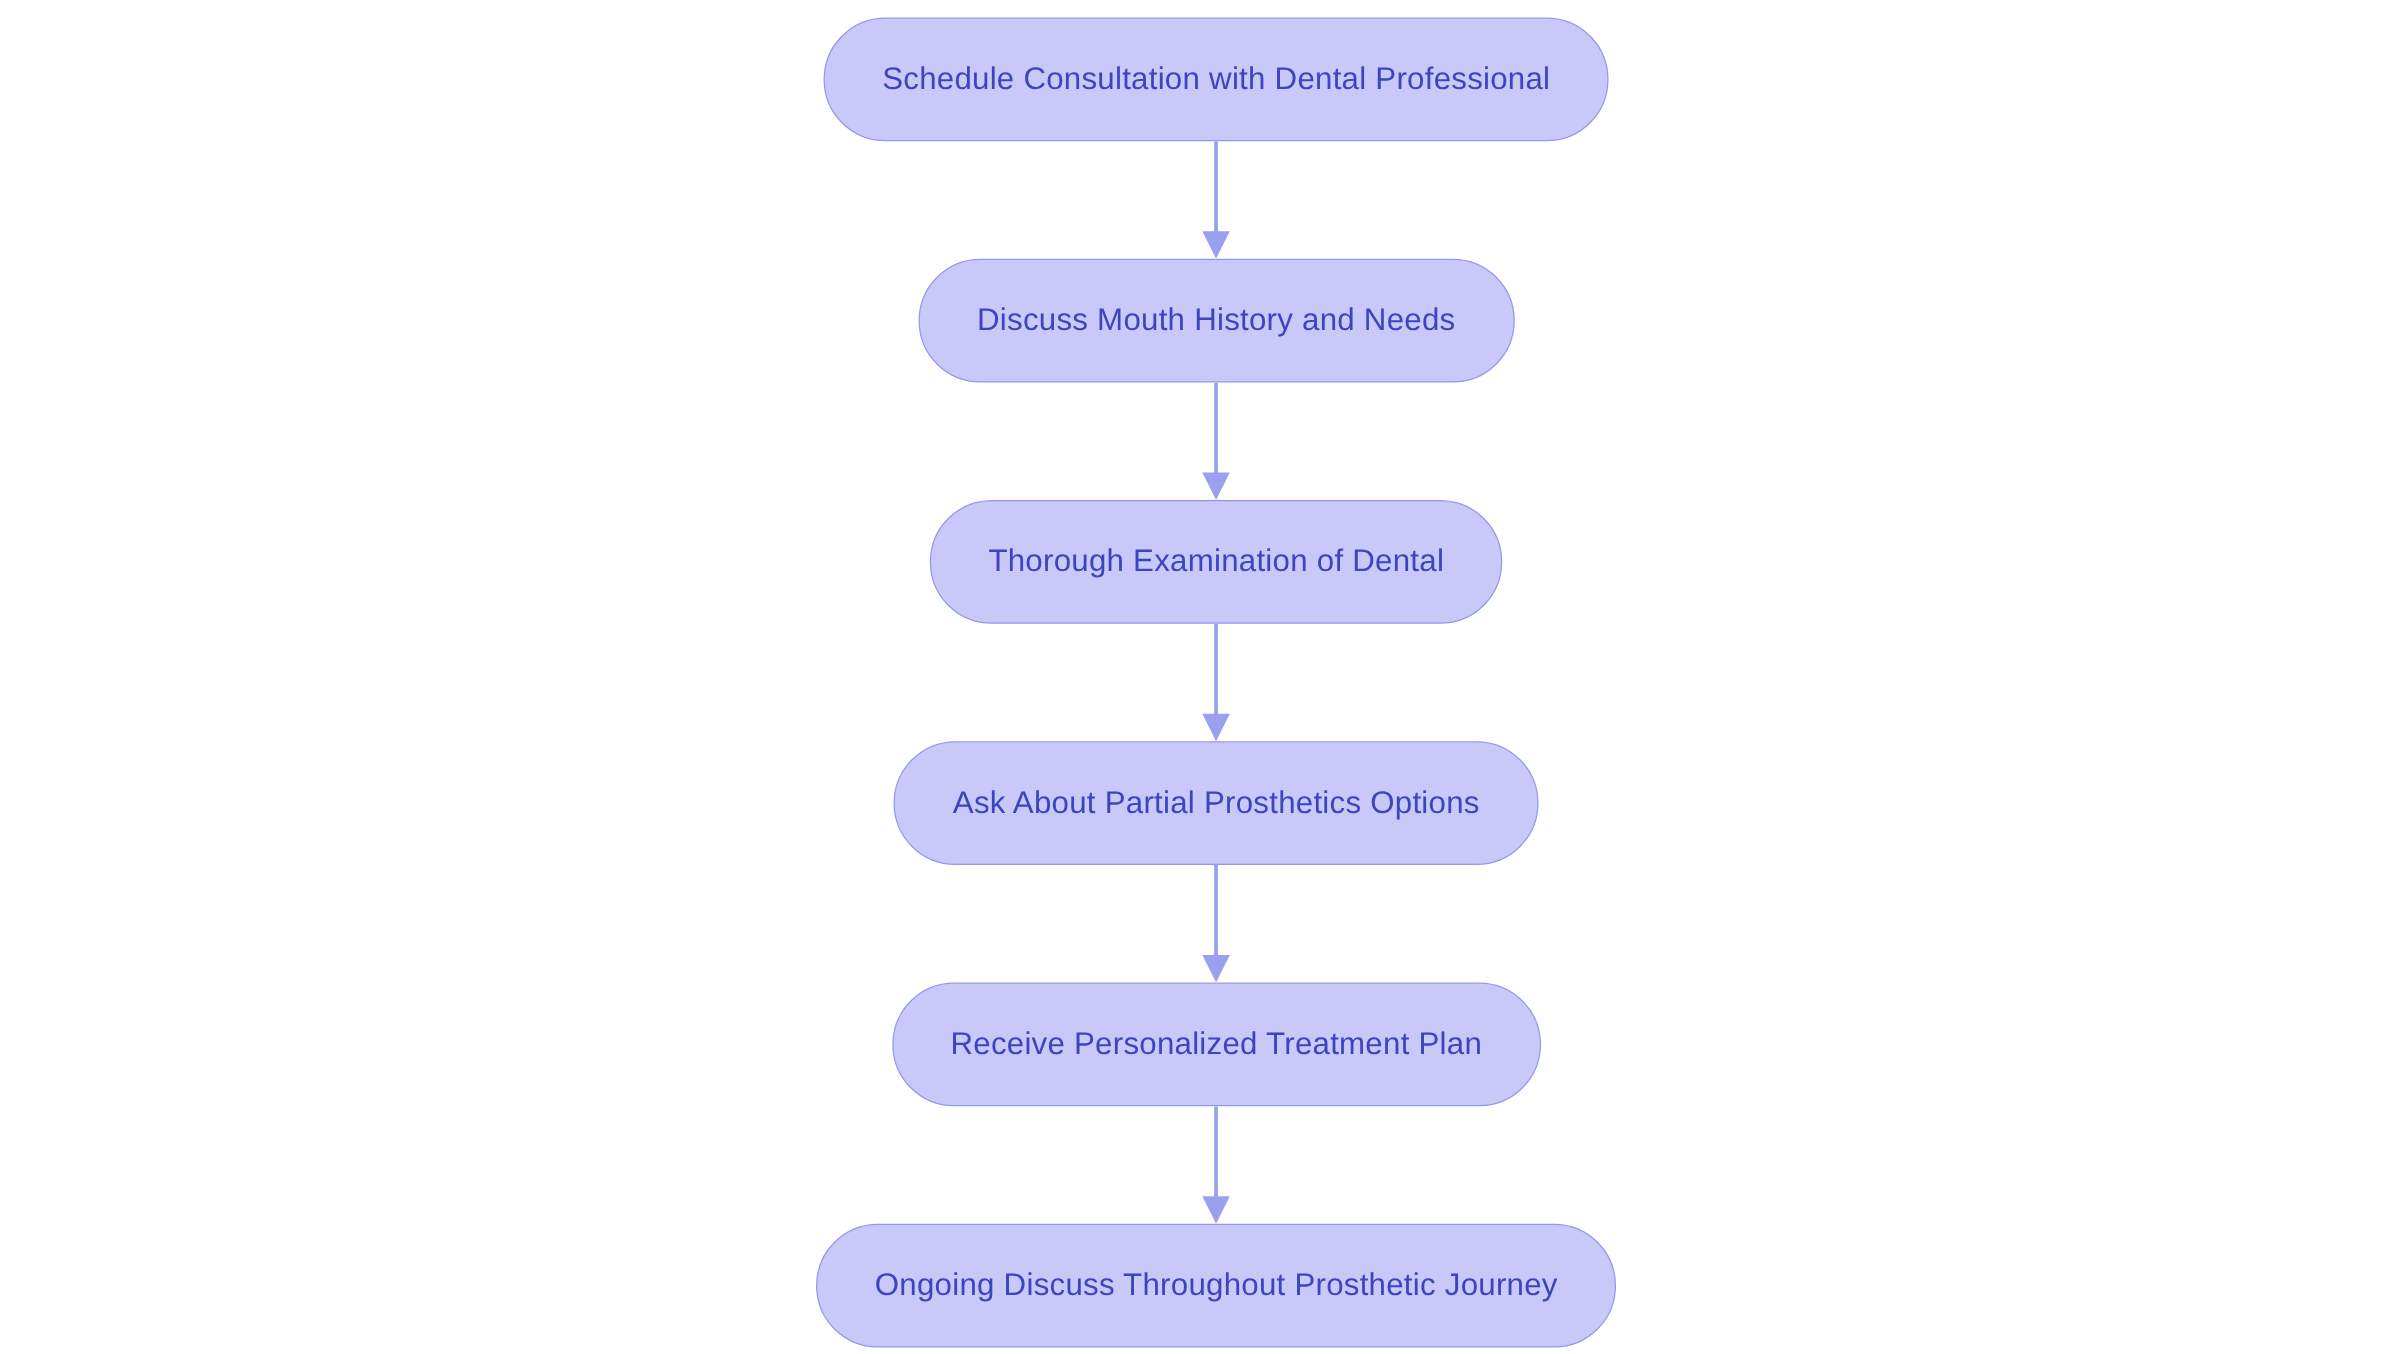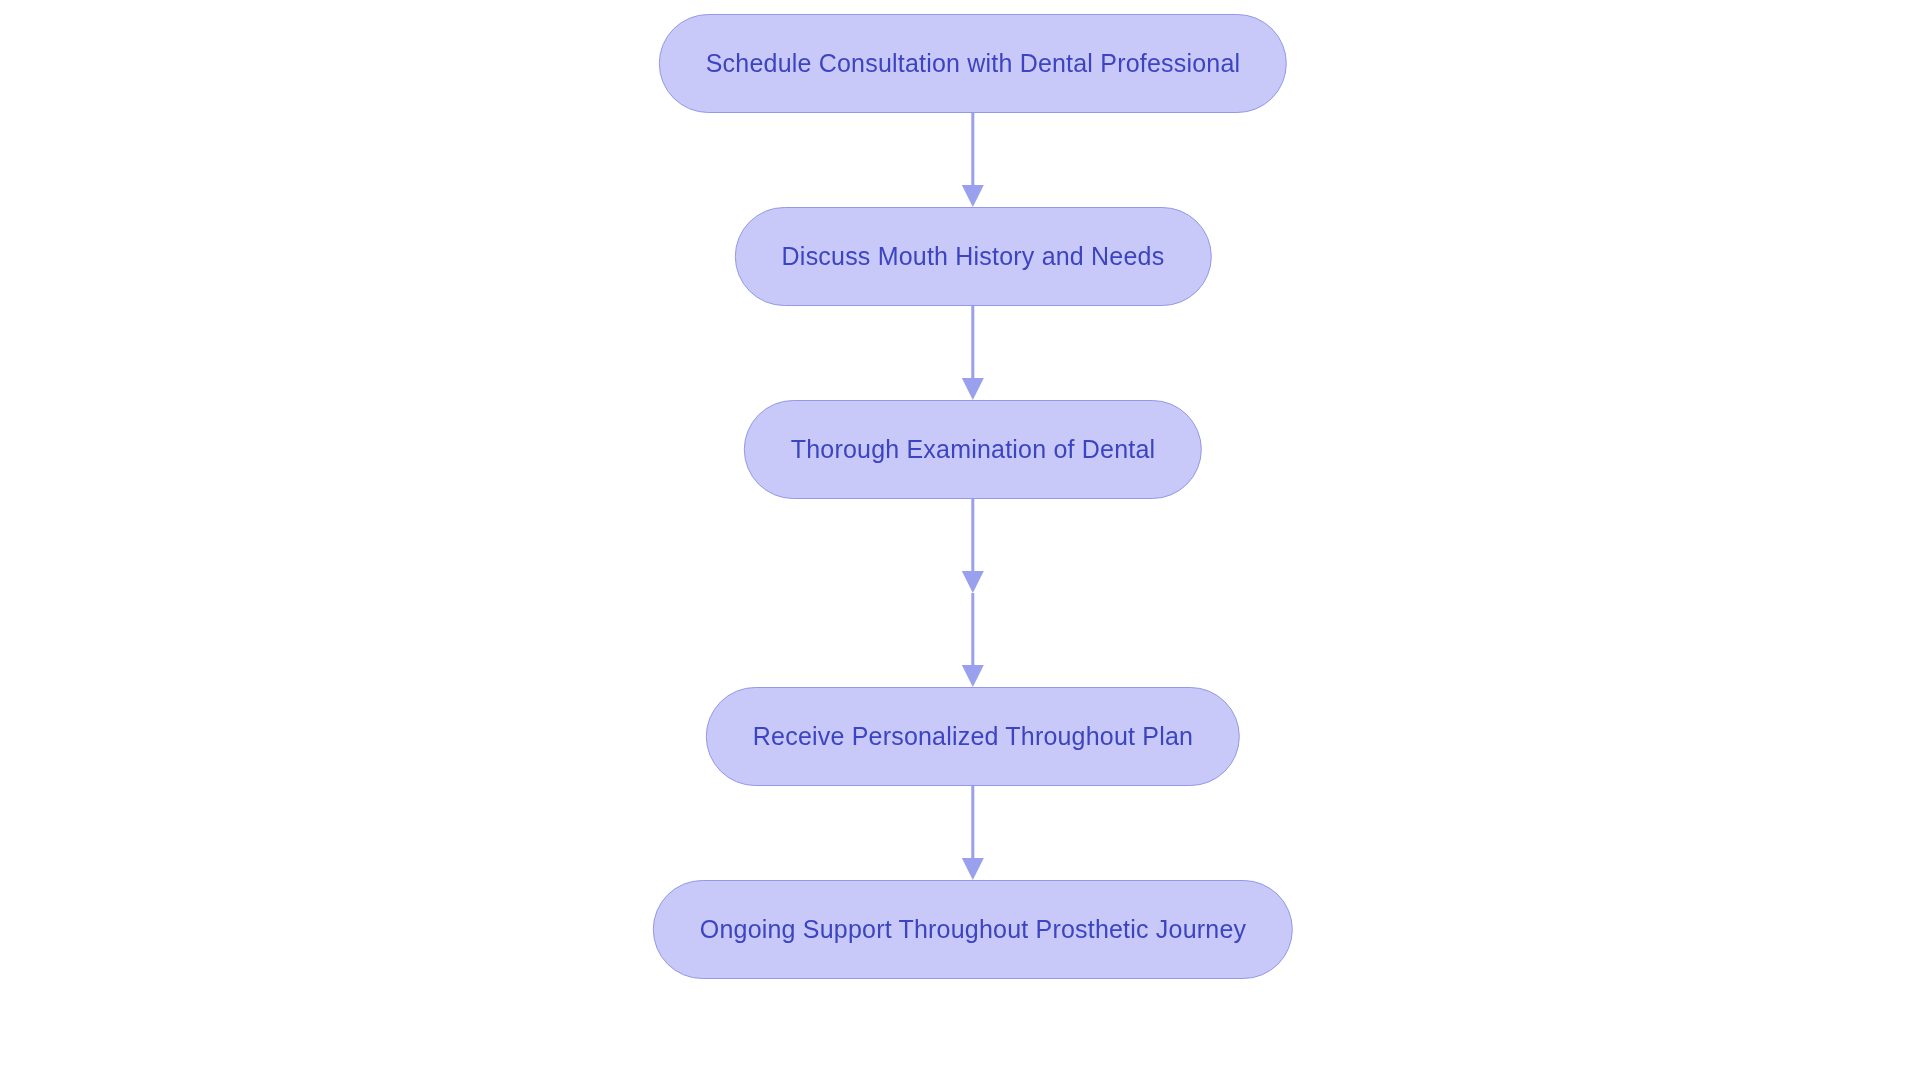--- a/index.html
+++ b/index.html
@@ -77,33 +77,36 @@
 
     <div class="node">
       <span>Thorough Examination of Dental</span>
     </div>
 
     <svg class="arrow" viewBox="0 0 26 94" aria-hidden="true">
       <line x1="13" y1="0" x2="13" y2="73" stroke="currentColor" stroke-width="3"></line>
       <polygon points="2,72 24,72 13,94" fill="currentColor"></polygon>
     </svg>
 
-
-    <svg class="arrow" viewBox="0 0 26 94" aria-hidden="true">
-      <line x1="13" y1="0" x2="13" y2="73" stroke="currentColor" stroke-width="3"></line>
-      <polygon points="2,72 24,72 13,94" fill="currentColor"></polygon>
-    </svg>
-
     <div class="node">
-      <span>Receive Personalized Throughout Plan</span>
+      <span>Ask About Partial Prosthetics Options</span>
     </div>
 
     <svg class="arrow" viewBox="0 0 26 94" aria-hidden="true">
       <line x1="13" y1="0" x2="13" y2="73" stroke="currentColor" stroke-width="3"></line>
       <polygon points="2,72 24,72 13,94" fill="currentColor"></polygon>
     </svg>
 
     <div class="node">
-      <span>Ongoing Support Throughout Prosthetic Journey</span>
+      <span>Receive Personalized Treatment Plan</span>
+    </div>
+
+    <svg class="arrow" viewBox="0 0 26 94" aria-hidden="true">
+      <line x1="13" y1="0" x2="13" y2="73" stroke="currentColor" stroke-width="3"></line>
+      <polygon points="2,72 24,72 13,94" fill="currentColor"></polygon>
+    </svg>
+
+    <div class="node">
+      <span>Ongoing Discuss Throughout Prosthetic Journey</span>
     </div>
 
   </div>
 </div>
 
 </body></html>

